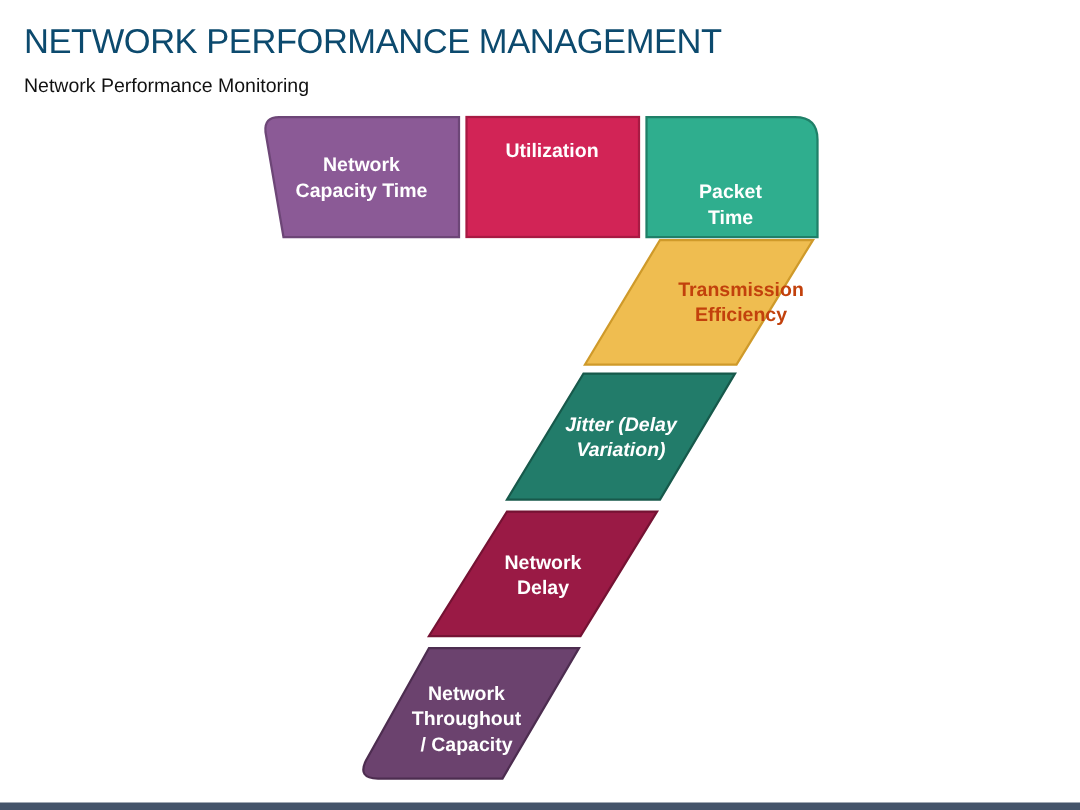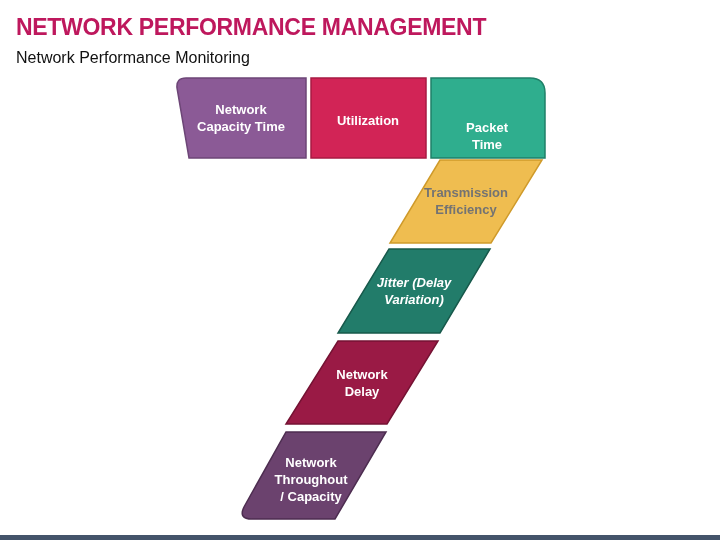--- a/index.html
+++ b/index.html
@@ -1,21 +1,21 @@
 <!DOCTYPE html>
 <html><head>
   <meta charset="utf-8">
   <style>
     html, body { margin: 0; padding: 0; background: #ffffff; }
     body { width: 720px; height: 540px; position: relative; overflow: hidden; font-family: "Liberation Sans", "DejaVu Sans", sans-serif; }
-    .title { position: absolute; left: 16px; top: 14px; font-size: 23px; font-weight: bold; color: #be185d; letter-spacing: -0.3px; }
-    .subtitle { position: absolute; left: 16px; top: 49px; font-size: 16px; color: #111; }
+    .title { position: absolute; left: 16px; top: 14px; font-size: 23px; font-weight: normal; color: #0c4a6e; letter-spacing: -0.3px; }
+    .subtitle { position: absolute; left: 16px; top: 49px; font-size: 13px; color: #111; }
     svg.diagram { position: absolute; left: 0; top: 0; width: 720px; height: 540px; }
     .lbl { position: absolute; color: #ffffff; font-size: 13px; font-weight: bold; text-align: center; line-height: 17px; white-space: nowrap; transform: translate(-50%, -50%); }
-    .lbl.light { color: #737373; }
+    .lbl.light { color: #c2410c; margin-left: 28px; }
     .footer-bar { position: absolute; left: 0; bottom: 0; width: 720px; height: 5px; background: #44546a; }
   </style>
 </head>
 <body>
 
 <div class="title">NETWORK PERFORMANCE MANAGEMENT</div>
 <div class="subtitle">Network Performance Monitoring</div>
 
 <svg class="diagram" viewBox="0 0 720 540" xmlns="http://www.w3.org/2000/svg">
 
@@ -31,21 +31,21 @@
 
   <path d="M338,341 L438,341 L387,424 L286,424 Z" fill="#9a1a45" stroke="#751233" stroke-width="1.5"></path>
 
   <path d="M286,432 L386,432 L335,519 L252,519 Q238,519 244,507 Z" fill="#6b426e" stroke="#4d2d50" stroke-width="1.5"></path>
 </svg>
 
 <div class="lbl" style="left:241px; top:118px;">
   <div>Network</div>
   <div>Capacity Time</div>
 </div>
-<div class="lbl" style="left:368px; top:120px;">
+<div class="lbl" style="left:368px; top:100px;">
   <div>Utilization</div>
 </div>
 <div class="lbl" style="left:487px; top:136px;">
   <div>Packet</div>
   <div>Time</div>
 </div>
 <div class="lbl light" style="left:466px; top:201px;">
   <div>Transmission</div>
   <div>Efficiency</div>
 </div>

